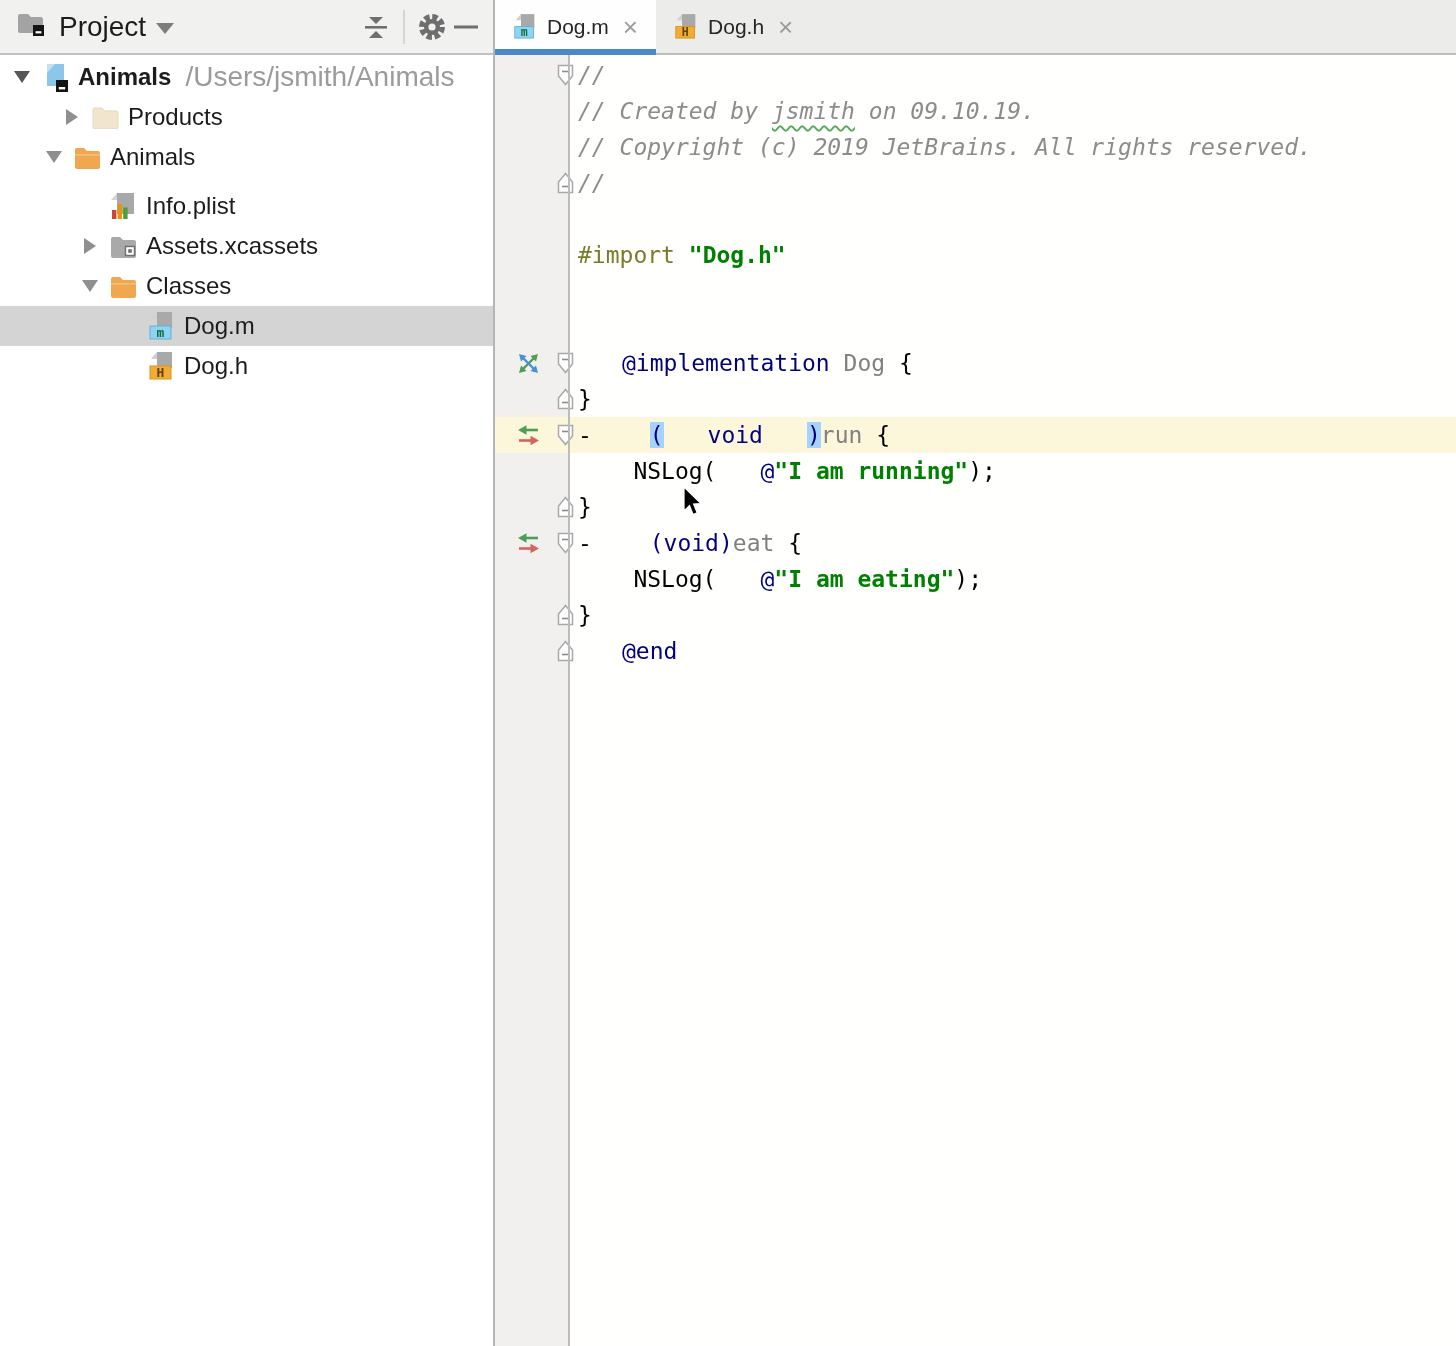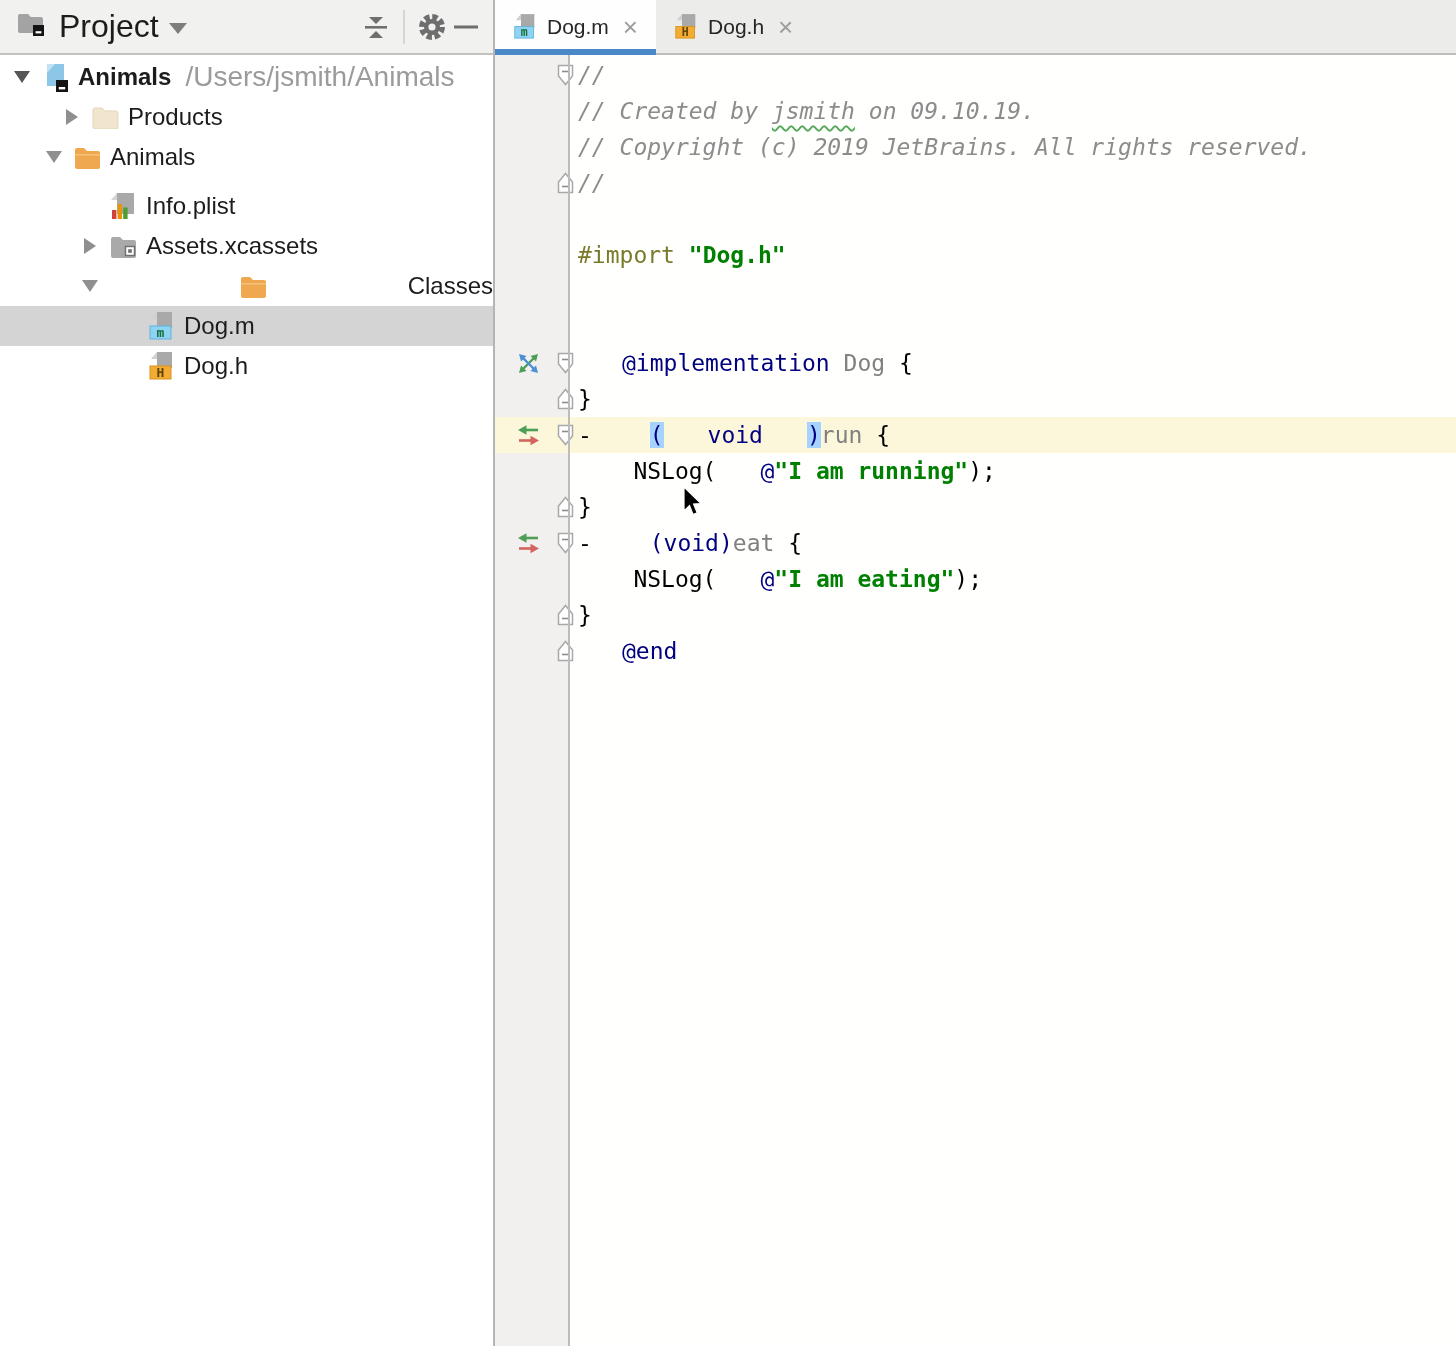--- a/index.html
+++ b/index.html
@@ -3,21 +3,21 @@
 <meta charset="utf-8">
 <style>
   * { margin:0; padding:0; box-sizing:border-box; }
   html,body { width:1456px; height:1346px; overflow:hidden; background:#fff;
               font-family:"Liberation Sans", sans-serif; }
 
   
   .project-panel { position:absolute; left:0; top:0; width:493px; height:1346px; background:#fff; }
   .panel-header { height:55px; background:#f1f1f0; border-bottom:2px solid #c2c2c2;
                   display:flex; align-items:center; padding:0 10px 0 16px; }
-  .panel-title { font-size:32px; color:#1c1c1c; margin:0 10px 0 12px; }
+  .panel-title { font-size:28px; color:#1c1c1c; margin:0 10px 0 12px; }
   .hdr-spacer { flex:1; }
   .hdr-btn { display:flex; align-items:center; justify-content:center; width:34px; height:34px; }
   .hdr-divider { width:2px; height:34px; background:#d6d6d5; margin:0 10px; }
   .chev-down { width:0; height:0; border-left:9px solid transparent; border-right:9px solid transparent;
                border-top:11px solid #7d7d7d; margin-top:3px; }
 
   .tree { padding-top:2px; }
   .tree-row { height:40px; display:flex; align-items:center; white-space:nowrap; cursor:default; }
   .tree-row.selected { background:#d4d4d4; }
   .chev-box { width:32px; display:flex; align-items:center; justify-content:center; flex:0 0 32px; }
@@ -157,21 +157,21 @@
         </span>
         <span class="icon-box">
           <svg width="27" height="23" viewBox="0 0 27 23">
             <path d="M1 4 a2 2 0 0 1 2 -2 h7 l3 3 h11 a2 2 0 0 1 2 2 v14 a2 2 0 0 1 -2 2 h-21 a2 2 0 0 1 -2 -2 Z" fill="#a9a9a9"></path>
             <rect x="15.5" y="11.5" width="9" height="9" fill="#fff" stroke="#6f6f6f" stroke-width="1.4"></rect>
             <rect x="18.2" y="14.2" width="3.6" height="3.6" fill="#6f6f6f"></rect>
           </svg>
         </span>
         <span class="tree-label">Assets.xcassets</span>
       </div>
-      <div class="tree-row" style="padding-left: 74px; justify-content: space-between;">
+      <div class="tree-row" style="padding-left: 74px;">
         <span class="chev-box">
           <span class="tri-down"></span>
         </span>
         <span class="icon-box">
           <svg width="27" height="23" viewBox="0 0 27 23">
             <path d="M1 4 a2 2 0 0 1 2 -2 h7 l3 3 h11 a2 2 0 0 1 2 2 v14 a2 2 0 0 1 -2 2 h-21 a2 2 0 0 1 -2 -2 Z" fill="#efa850"></path>
             <path d="M1 8 h25 v1.6 h-25 z" fill="#f6c078"></path>
           </svg>
         </span>
         <span class="tree-label">Classes</span>

